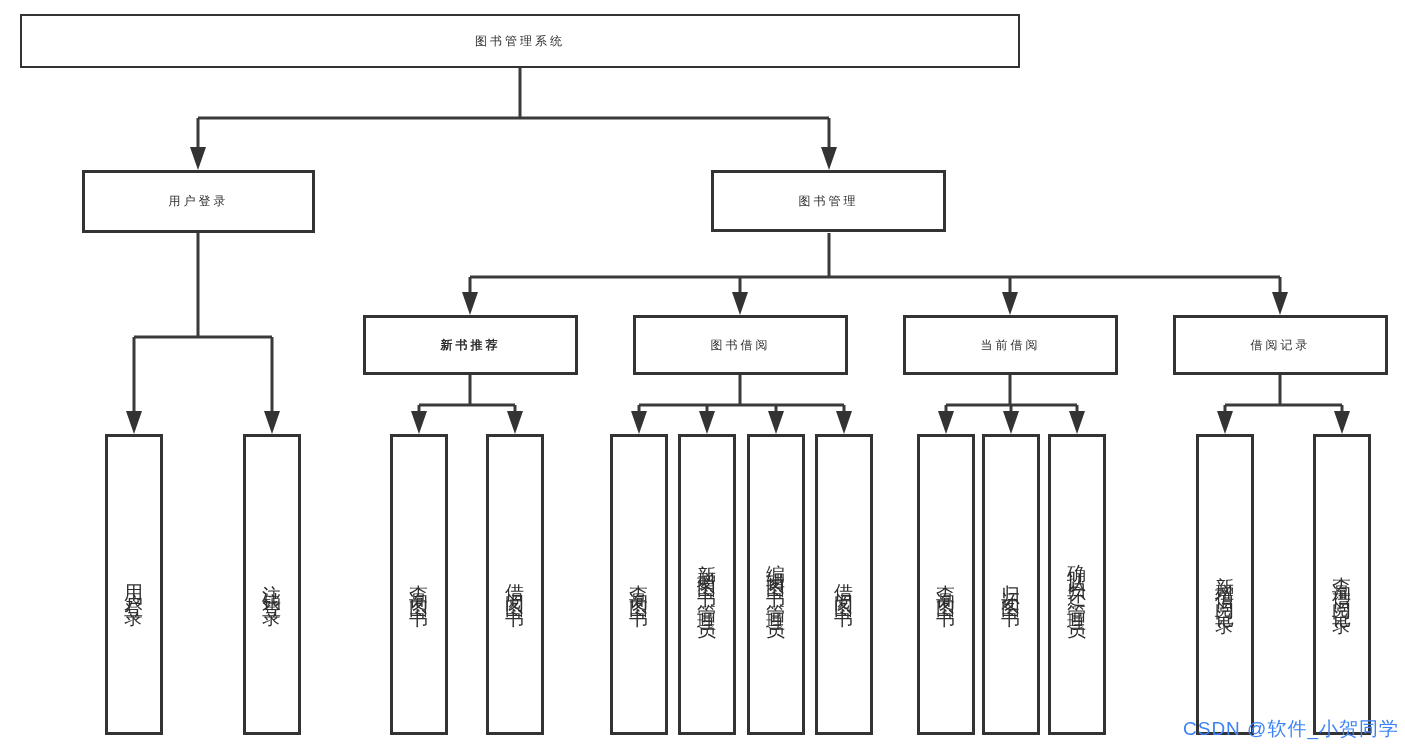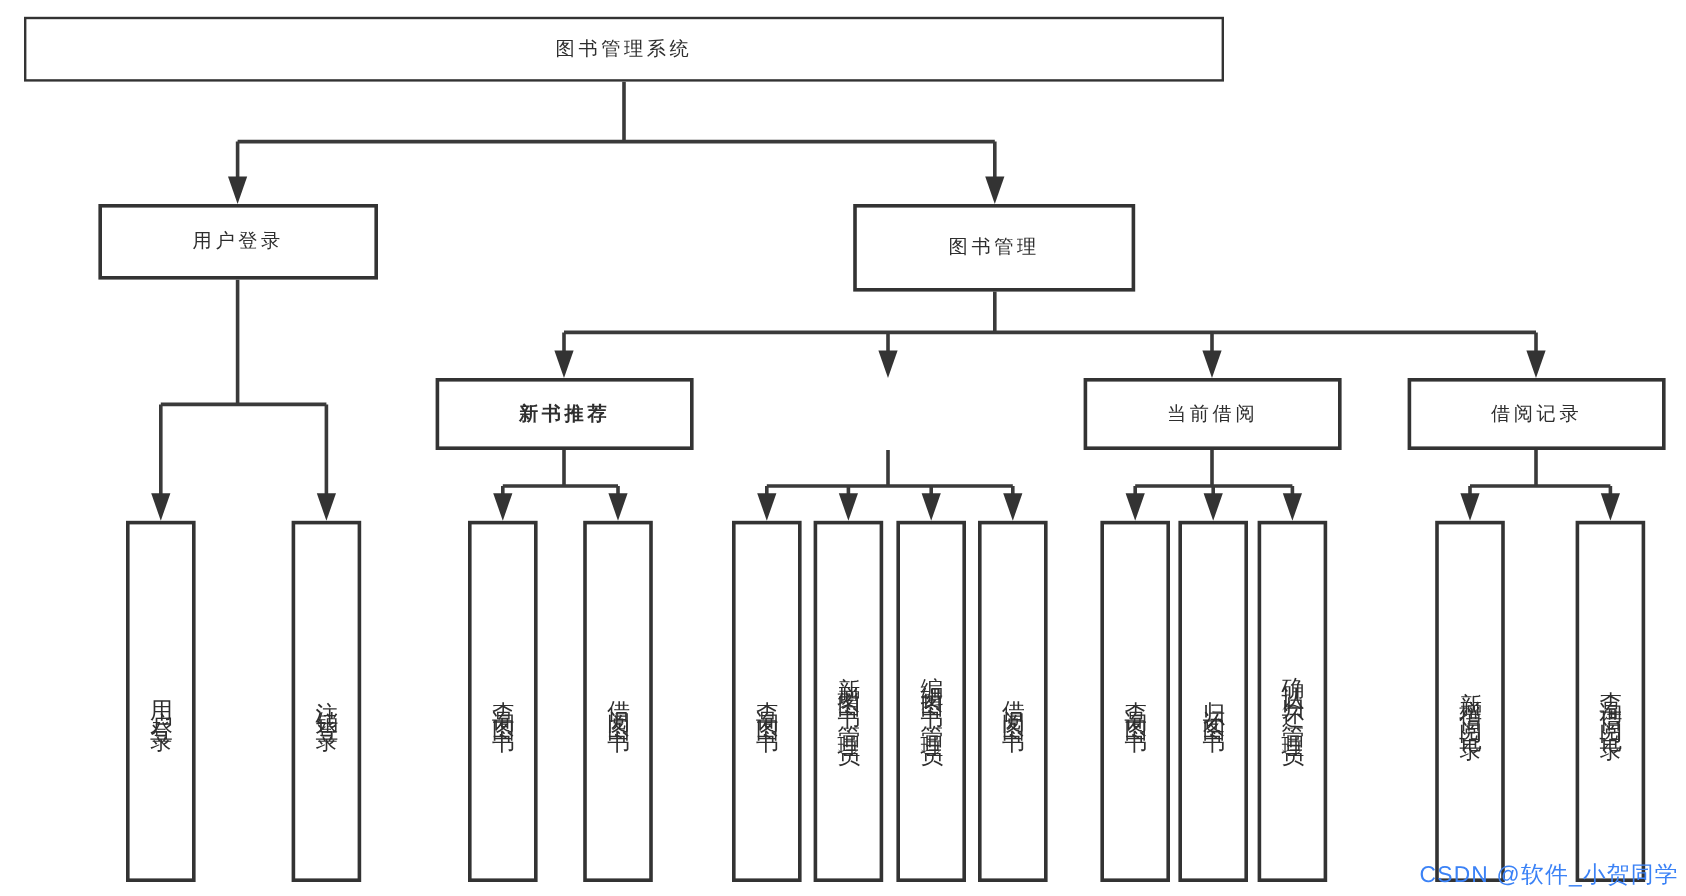--- a/index.html
+++ b/index.html
@@ -19,33 +19,33 @@
   .box {
     position: absolute;
     box-sizing: border-box;
     border: 3px solid #333333;
     background: #ffffff;
     display: flex;
     align-items: center;
     justify-content: center;
     color: #2e2e2e;
   }
-  .h { font-size: 16px; letter-spacing: 3px; }
+  .h { font-size: 12px; letter-spacing: 3px; }
   .v {
     writing-mode: vertical-rl;
     text-orientation: mixed;
     font-size: 19px;
     letter-spacing: 8px;
     line-height: 1;
   }
   
   #root { left: 20px; top: 14px; width: 1000px; height: 54px; border-width: 2px; }
   
   #n-user-login { left: 82px;  top: 170px; width: 233px; height: 63px; }
-  #n-book-mgmt  { left: 711px; top: 170px; width: 235px; height: 73px; }
+  #n-book-mgmt  { left: 711px; top: 170px; width: 235px; height: 62px; }
   
   .l3 { top: 315px; width: 215px; height: 60px; }
   #n-newbook  { left: 363px; font-weight: bold; }
   #n-borrow   { left: 633px; }
   #n-current  { left: 903px; }
   #n-records  { left: 1173px; }
   
   .leaf { top: 434px; width: 58px; height: 301px; }
   #lf-ul-1 { left: 105px; }
   #lf-ul-2 { left: 243px; }
@@ -115,20 +115,21 @@
       <polygon points="1334,411 1350,411 1342,434"></polygon>
     </g>
   </svg>
 
   <div class="box h" id="root">图书管理系统</div>
 
   <div class="box h" id="n-user-login">用户登录</div>
   <div class="box h" id="n-book-mgmt">图书管理</div>
 
   <div class="box h l3" id="n-newbook">新书推荐</div>
+  <div class="box h l3" id="n-borrow">图书借阅</div>
   <div class="box h l3" id="n-current">当前借阅</div>
   <div class="box h l3" id="n-records">借阅记录</div>
 
   <div class="box v leaf" id="lf-ul-1">用户登录</div>
   <div class="box v leaf" id="lf-ul-2">注销登录</div>
 
   <div class="box v leaf" id="lf-nb-1">查询图书</div>
   <div class="box v leaf" id="lf-nb-2">借阅图书</div>
 
   <div class="box v leaf" id="lf-bb-1">查询图书</div>

